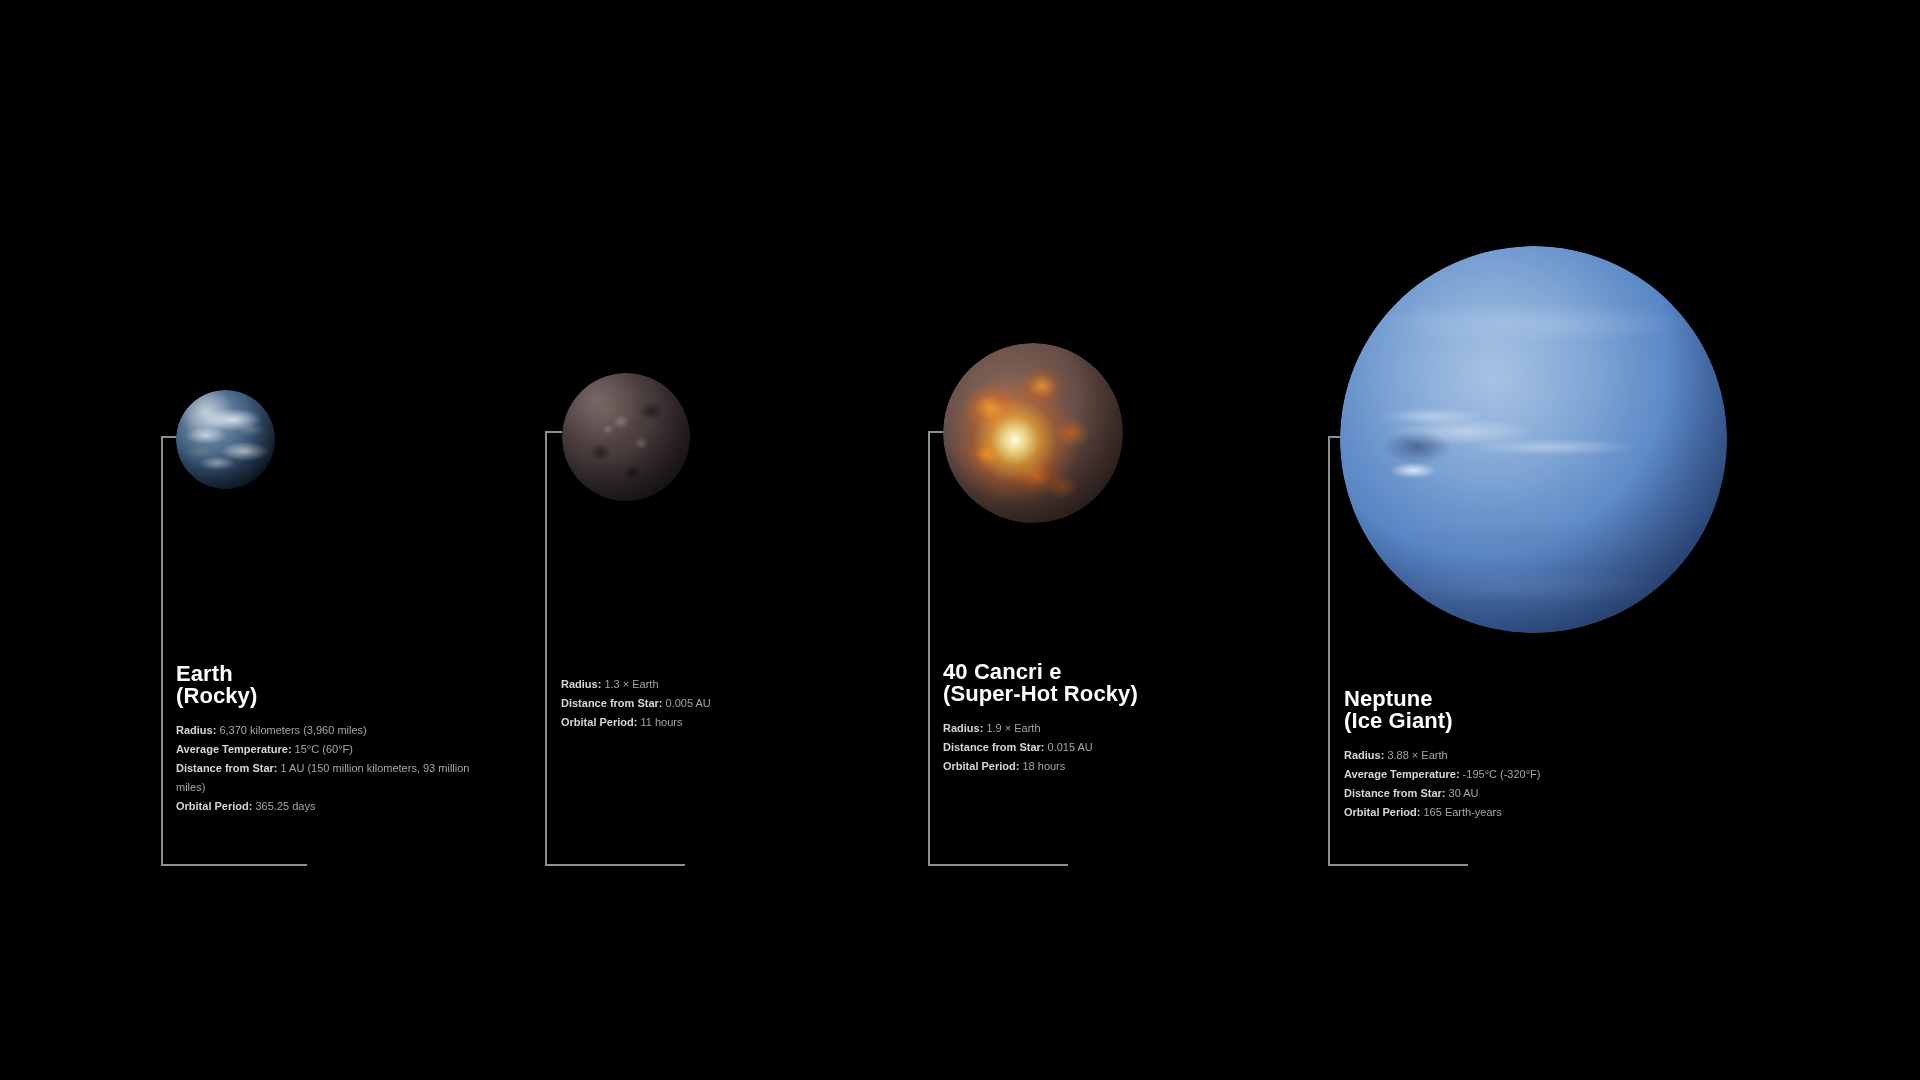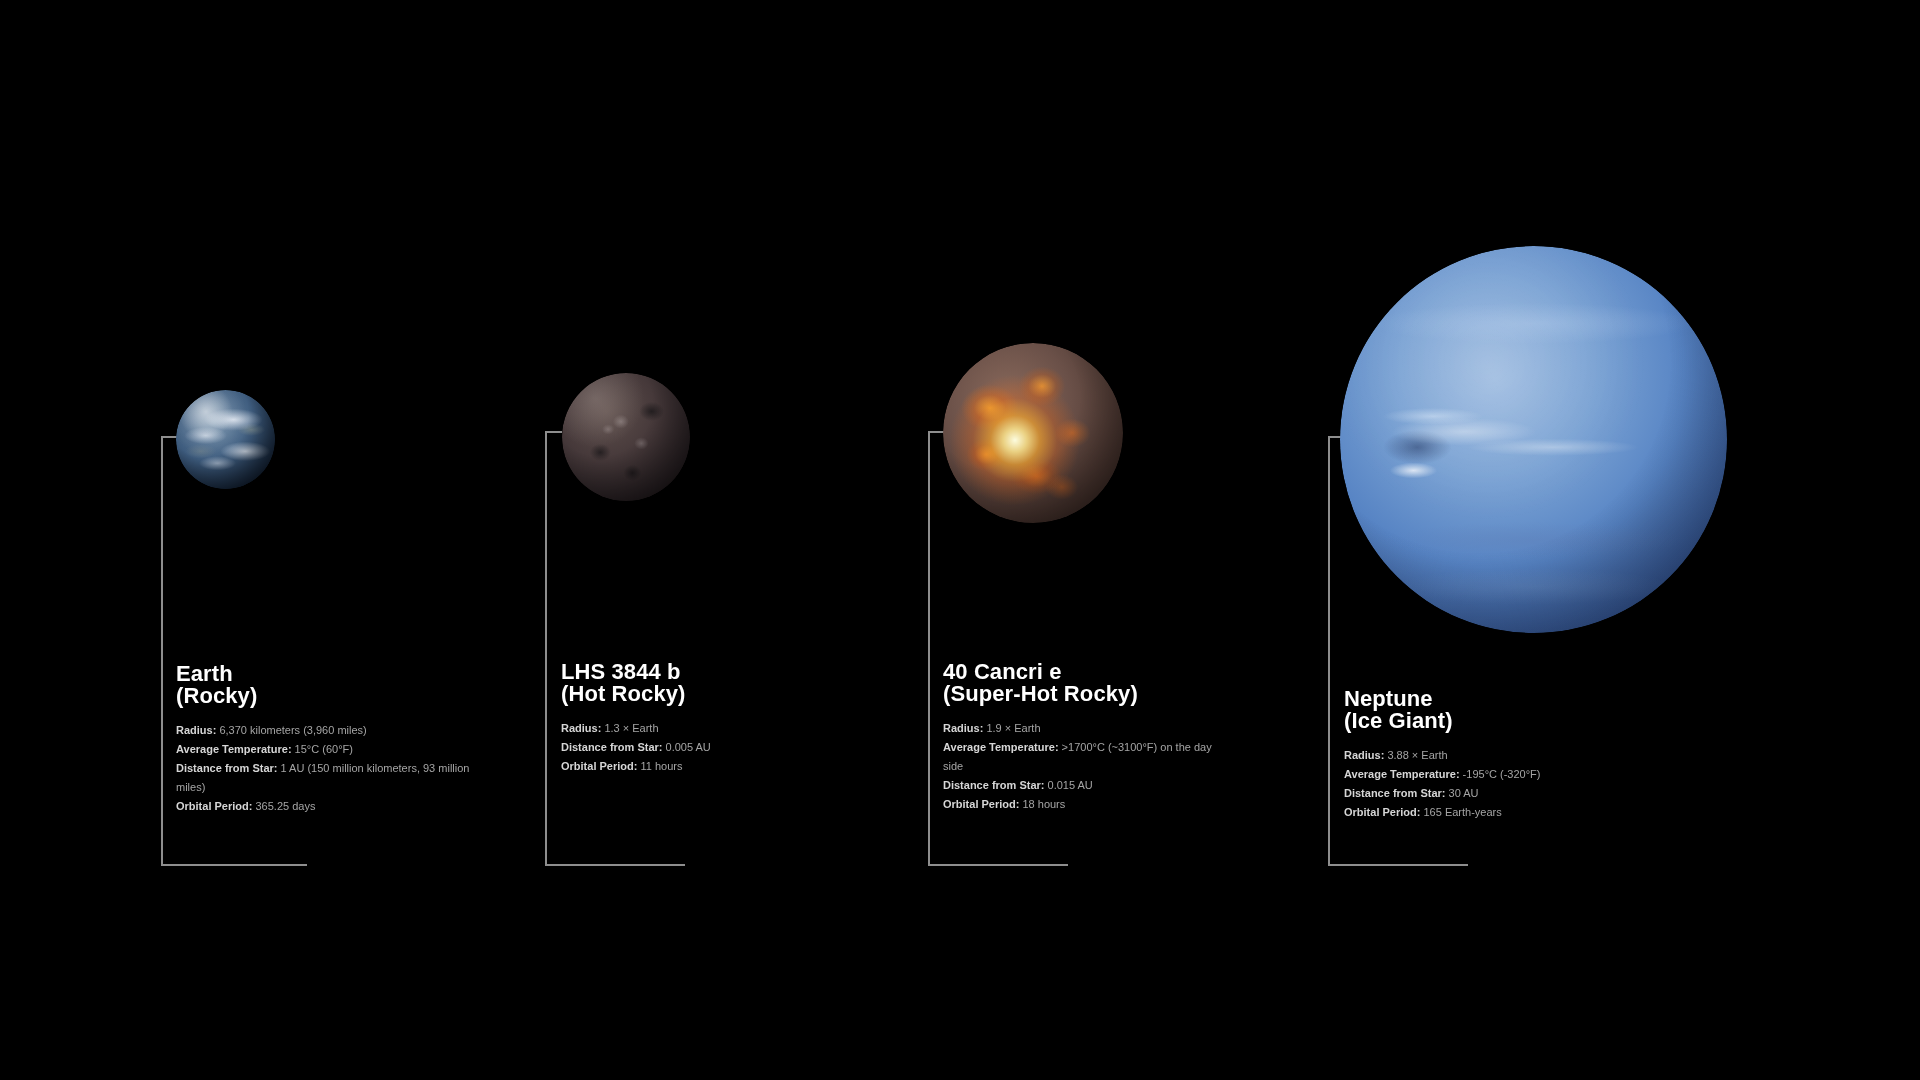--- a/index.html
+++ b/index.html
@@ -199,21 +199,20 @@
     <div class="tick-top"></div>
     <div class="tick-bottom" style="width:140px;"></div>
   </div>
 
   <div class="planet" style="left:562px; top:365px; width:128px; height:128px;">
     <div class="surface lhs-base"></div>
     <div class="shade lhs-shade"></div>
   </div>
 
   <div class="info" style="left:561px; top:653px; width:270px;">
-    <div class="title"><span>LHS 3844 b</span><br><span>(Hot Rocky)</span></div>
     <div class="specs">
       <div class="spec"><span class="k">Radius:</span> <span>1.3 × Earth</span></div>
       <div class="spec"><span class="k">Distance from Star:</span> <span>0.005 AU</span></div>
       <div class="spec"><span class="k">Orbital Period:</span> <span>11 hours</span></div>
     </div>
   </div>
 
   <div class="bracket" style="left:928px; top:423px; width:140px; height:435px;">
     <div class="vline"></div>
     <div class="tick-top"></div>
@@ -222,21 +221,20 @@
 
   <div class="planet" style="left:943px; top:335px; width:180px; height:180px;">
     <div class="surface cnc-base"></div>
     <div class="shade cnc-shade"></div>
   </div>
 
   <div class="info" style="left:943px; top:653px; width:280px;">
     <div class="title"><span>40 Cancri e</span><br><span>(Super-Hot Rocky)</span></div>
     <div class="specs">
       <div class="spec"><span class="k">Radius:</span> <span>1.9 × Earth</span></div>
-      <div class="spec"><span class="k">Average Temperature:</span> <span>&gt;1700°C (~3100°F) on the day side</span></div>
       <div class="spec"><span class="k">Distance from Star:</span> <span>0.015 AU</span></div>
       <div class="spec"><span class="k">Orbital Period:</span> <span>18 hours</span></div>
     </div>
   </div>
 
   <div class="bracket" style="left:1328px; top:428px; width:140px; height:430px;">
     <div class="vline"></div>
     <div class="tick-top"></div>
     <div class="tick-bottom" style="width:140px;"></div>
   </div>

